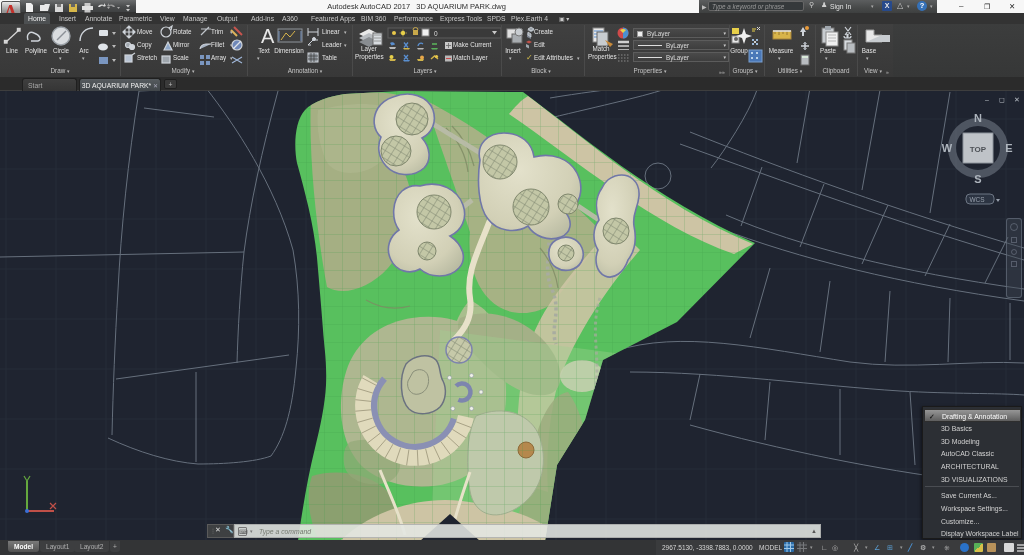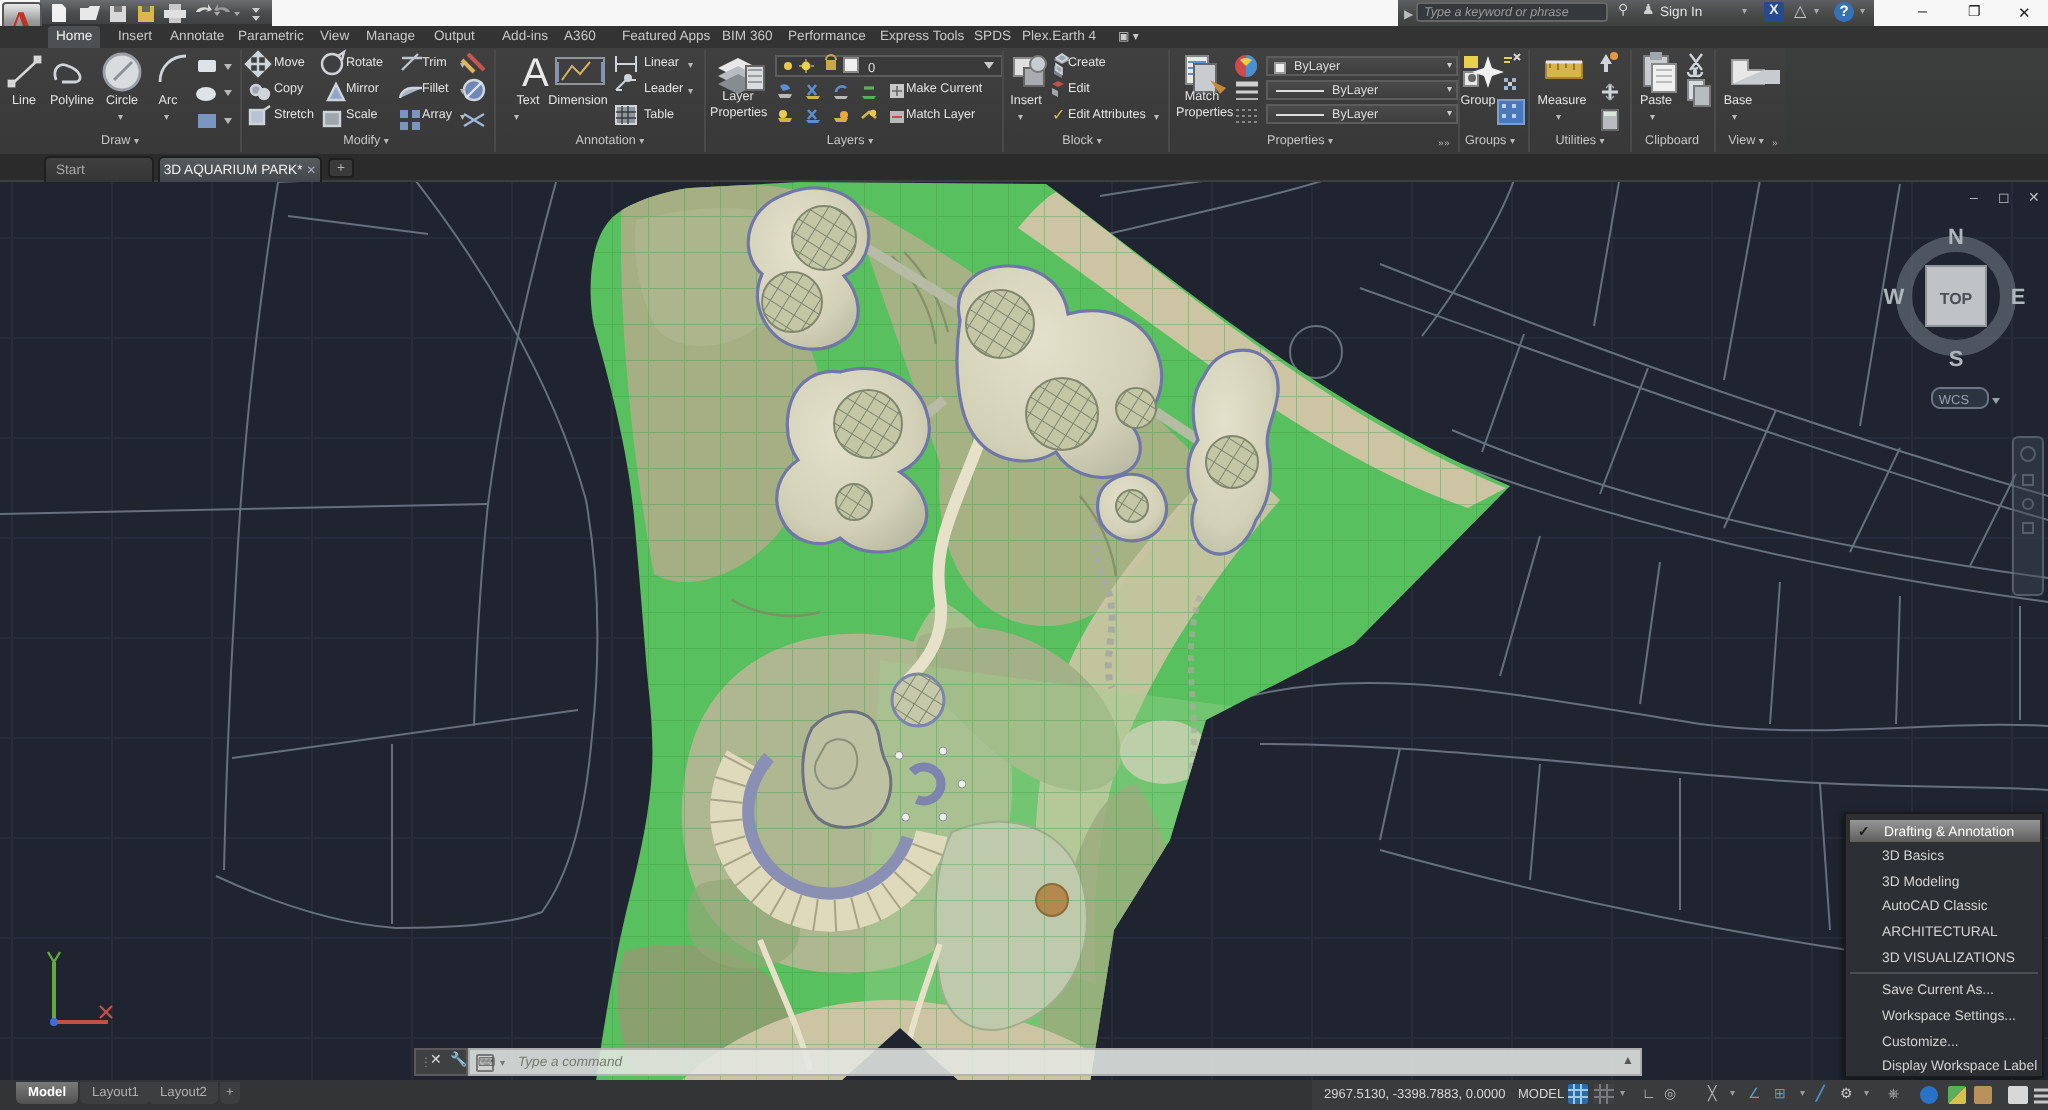--- a/index.html
+++ b/index.html
@@ -320,20 +320,21 @@
  <rect x="62" y="5" width="11" height="4" fill="#e0e0e0"></rect>
           <rect x="64.5" y="2" width="6" height="3" fill="#c8c8c8"></rect>
           <rect x="64.5" y="9" width="6" height="2.5" fill="#c8c8c8"></rect>
 </g>
 <path d="M78,6 a4,3 0 0 1 6,-2 l0,-2 2,3 -3,1 1,-1 a3,2 0 0 0 -4,1 z" fill="#d8d8d8"></path>
 <path d="M84,6 l3,0 M95,6 a4,3 0 0 0 -6,-2 l0,-2 -2,3 3,1 -1,-1 a3,2 0 0 1 4,1 z" fill="#9a9a9a"></path>
 <path d="M87,6 l3,0 -1.5,2 z" fill="#aaa"></path>
         <path d="M97,6 l3,0 -1.5,2 z" fill="#aaa"></path>
 <path d="M106,4 l4,0 -2,2.5 z M106,8 l4,0 -2,2.5 z" fill="#ccc"></path>
 </svg></div>
+<div class="abs" id="titletext">Autodesk AutoCAD 2017&nbsp;&nbsp;&nbsp;3D AQUARIUM PARK.dwg</div>
 <div class="abs" id="searchblk">
   <span style="position:absolute;left:3px;top:3px;color:#bbb;font-size:6px">▶</span>
   <span style="position:absolute;left:9px;top:1px;width:96px;height:10px;background:#35393b;border:1px solid #666;border-radius:2px;color:#9a9a9a;font-size:6.3px;font-style:italic;line-height:10px;padding-left:3px">Type a keyword or phrase</span>
   <span style="position:absolute;left:110px;top:1px;color:#cfcfcf;font-size:7px">⚲</span>
   <span style="position:absolute;left:122px;top:1px;color:#cfcfcf;font-size:7px">♟</span>
   <span style="position:absolute;left:131px;top:0;color:#e2e2e2;font-size:6.8px;line-height:13px">Sign In</span>
   <span style="position:absolute;left:172px;top:0;color:#aaa;font-size:5px;line-height:13px">▾</span>
   <span style="position:absolute;left:183px;top:1px;width:10px;height:10px;background:#274a8c;border-radius:1px;color:#e8e8e8;font-size:7px;text-align:center;line-height:10px;font-weight:bold">Χ</span>
   <span style="position:absolute;left:198px;top:0;color:#c9c9c9;font-size:8px;line-height:12px">△</span>
   <span style="position:absolute;left:208px;top:0;color:#aaa;font-size:5px;line-height:13px">▾</span>

